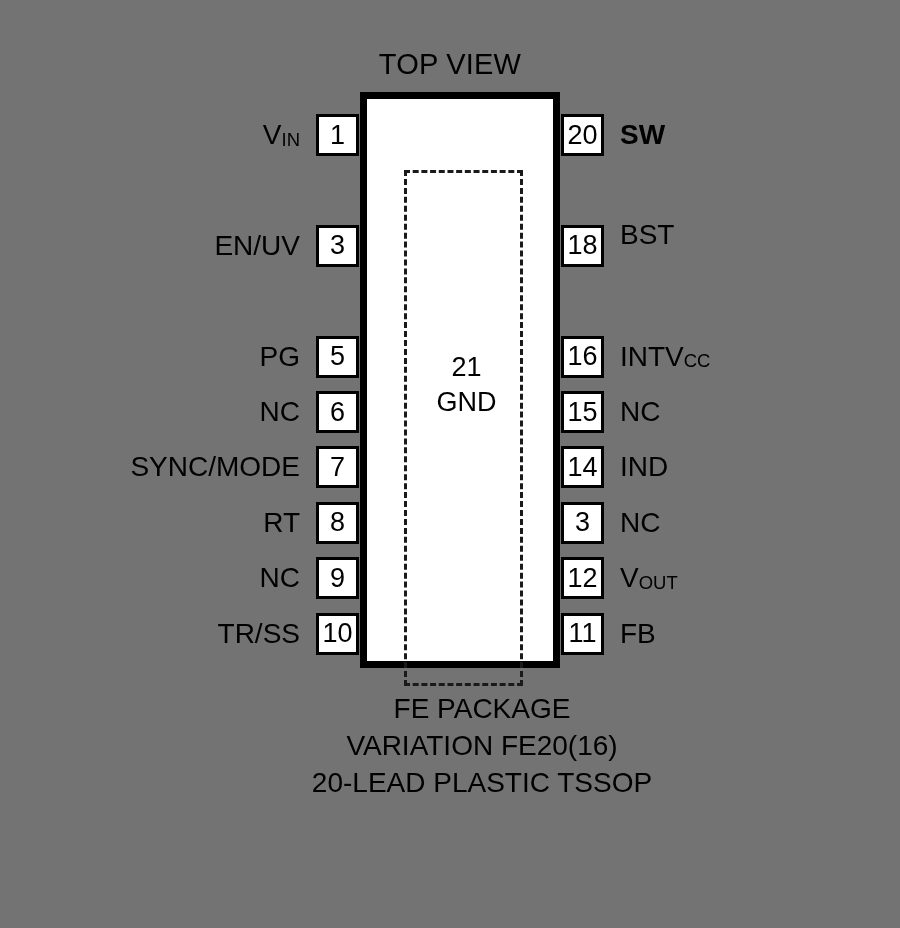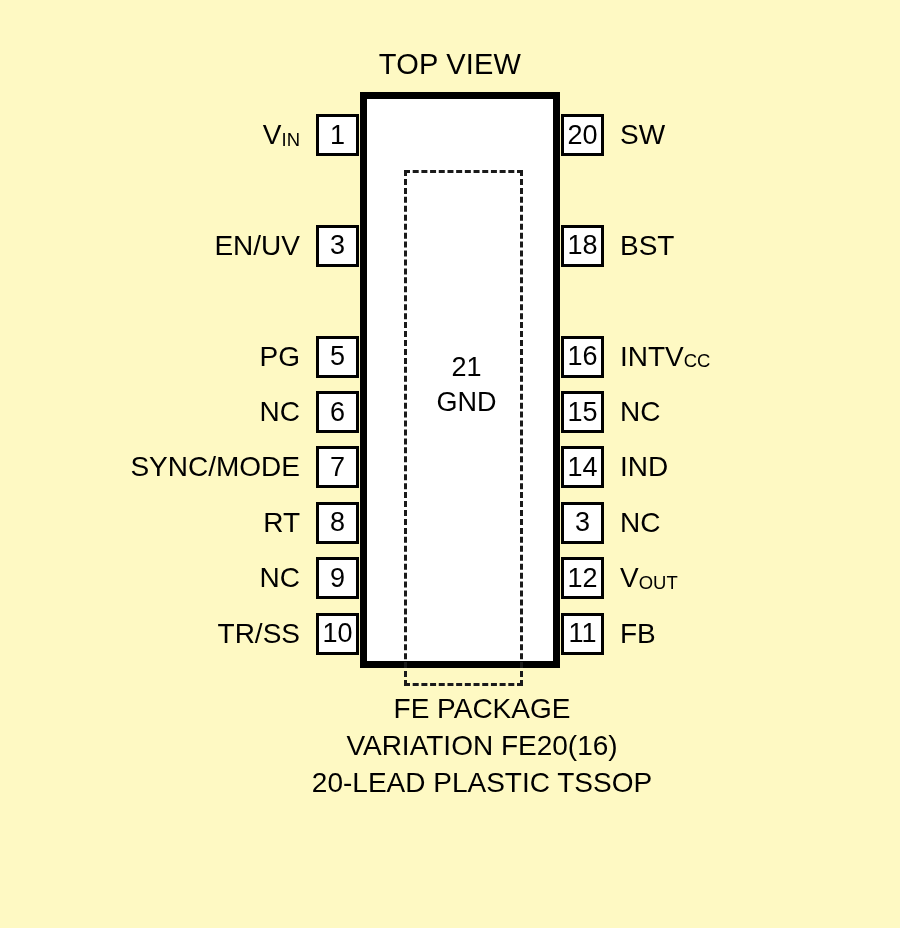--- a/index.html
+++ b/index.html
@@ -9,21 +9,21 @@
   }
   body {
     font-family: "Liberation Sans", sans-serif;
     color: #000000;
     -webkit-font-smoothing: antialiased;
   }
   #page {
     position: relative;
     width: 900px;
     height: 928px;
-    background: #fef9c3;
+    background: #737373;
     overflow: hidden;
   }
 
   
   #top-view-title {
     position: absolute;
     left: 0;
     top: 50px;
     width: 900px;
     text-align: center;
@@ -192,25 +192,25 @@
       <div class="pin-label left" style="top: 557.2px;">
         <span>NC</span>
       </div>
       <div class="pin-box left" style="top: 612.6px;">10</div>
       <div class="pin-label left" style="top: 612.6px;">
         <span>TR/SS</span>
       </div>
     </div>
   <div id="right-pins">
       <div class="pin-box right" style="top: 114px;">20</div>
-      <div class="pin-label right" style="top: 114px;">
+      <div class="pin-label right" style="top: 114px; font-weight: bold;">
         <span>SW</span>
       </div>
       <div class="pin-box right" style="top: 224.8px;">18</div>
-      <div class="pin-label right" style="top: 225px;">
+      <div class="pin-label right" style="top: 214px;">
         <span>BST</span>
       </div>
       <div class="pin-box right" style="top: 335.6px;">16</div>
       <div class="pin-label right" style="top: 335.6px;">
         <span>INTV</span>
         <sub>CC</sub>
       </div>
       <div class="pin-box right" style="top: 391px;">15</div>
       <div class="pin-label right" style="top: 391px;">
         <span>NC</span>

